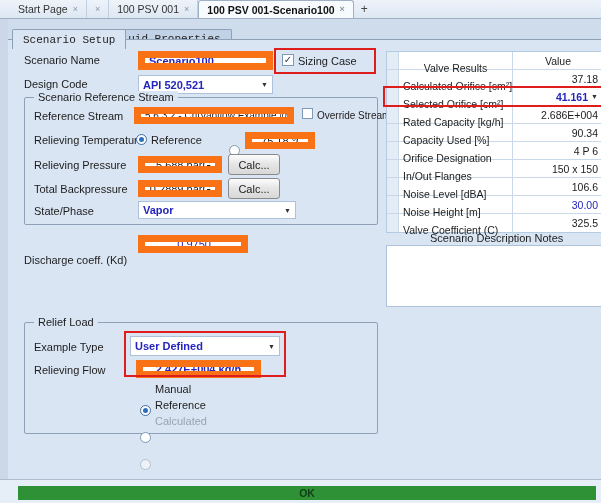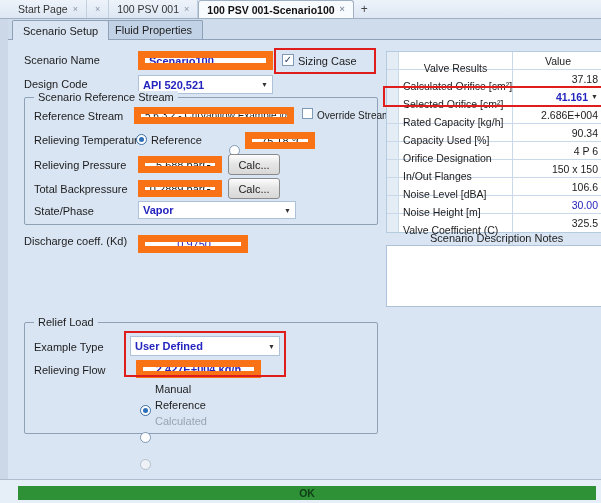--- a/index.html
+++ b/index.html
@@ -14,23 +14,23 @@
            color:#333;border-right:1px solid #c2cfdf;cursor:default;white-space:nowrap;}
   .doc-tab.active{background:#f8fbfe;border:1px solid #9fb0c4;border-bottom:none;
                   border-radius:3px 3px 0 0;font-weight:bold;color:#111;}
   .tab-close{font-size:9px;color:#8a97a8;line-height:1;}
   .new-tab{display:flex;align-items:center;padding:0 7px;font-size:12px;color:#444;}
   
   .left-strip{position:absolute;left:0;top:19px;width:8px;height:460px;
               background:#ccd8e7;border-right:1px solid #9aacc0;}
   
   .subtabbar{position:absolute;left:8px;top:19px;right:0;height:20px;background:#cfdcec;}
-  .sub-tab{position:absolute;top:1px;height:18px;display:flex;align-items:center;
+  .sub-tab{position:absolute;top:10px;height:18px;display:flex;align-items:center;
            padding:0 10px;font-size:11px;border:1px solid #8fa1b6;border-bottom:none;
-           border-radius:2px 2px 0 0;cursor:default;white-space:nowrap;}
+           border-radius:2px 2px 0 0;cursor:default;white-space:nowrap;font-family:Liberation Mono, monospace;}
   .sub-tab.active{left:4px;background:#dae5f3;z-index:3;height:19px;font-weight:normal;}
   .sub-tab.inactive{left:96px;background:#c2d2e6;color:#222;}
   
   .content{position:absolute;left:8px;top:39px;right:0;height:440px;background:#dae5f3;
            border-top:1px solid #8fa1b6;}
   .abs{position:absolute;}
   .lbl{color:#1c1c1c;white-space:nowrap;}
   .field{background:#fff;border:7px solid #f97316;box-sizing:border-box;
          display:flex;align-items:center;padding:0 4px;white-space:nowrap;overflow:hidden;}
   .right{justify-content:flex-end;}
@@ -157,21 +157,21 @@
       <span>0.2889 barG</span>
     </div>
     <div class="abs btn" style="left:220px;top:138px;width:52px;height:21px;">Calc...</div>
 
     <div class="abs lbl" style="left:26px;top:165px;">State/Phase</div>
     <div class="abs combo" style="left:130px;top:161px;width:158px;height:18px;gap:17px;">
       <span class="bluebold">Vapor</span>
       <span class="arrow">▼</span>
     </div>
 
-    <div class="abs lbl" style="left:16px;top:195px;">Discharge coeff. (Kd)</div>
+    <div class="abs lbl" style="left:16px;top:214px;">Discharge coeff. (Kd)</div>
     <div class="abs field right" style="left:130px;top:195px;width:110px;height:18px;padding-right:30px;">
       <span class="blue">0.9750</span>
     </div>
 
     <div class="abs groupbox" style="left:16px;top:282px;width:352px;height:110px;"></div>
     <div class="grouplegend" style="left:26px;top:276px;">Relief Load</div>
 
     <div class="abs redbox" style="left:116px;top:291px;width:162px;height:46px;"></div>
 
     <div class="abs lbl" style="left:26px;top:301px;">Example Type</div>

